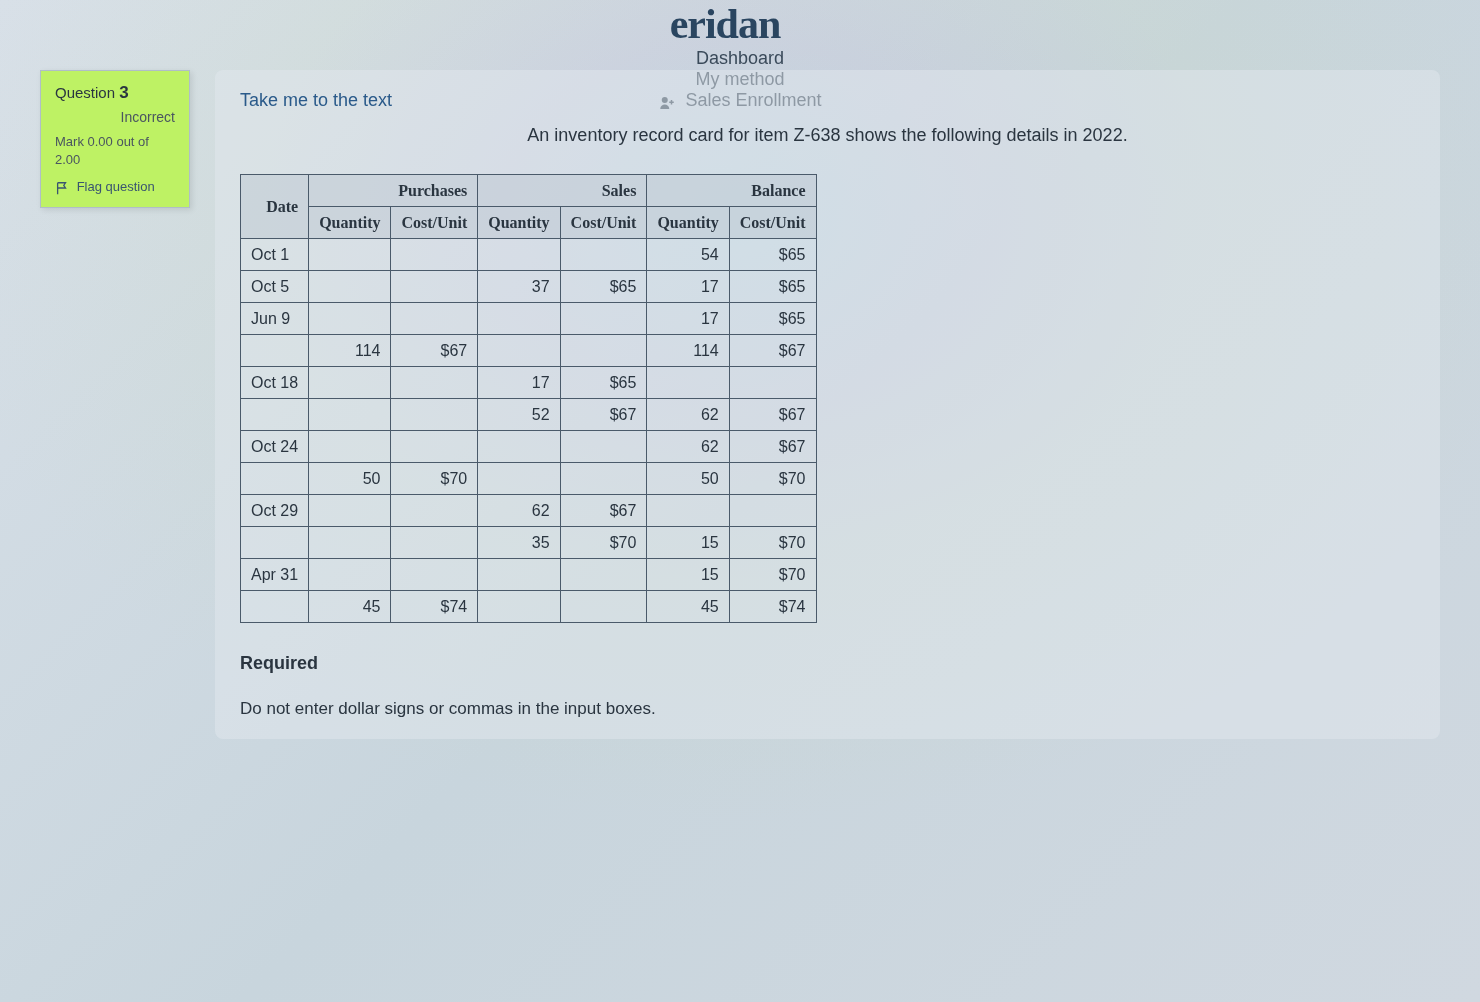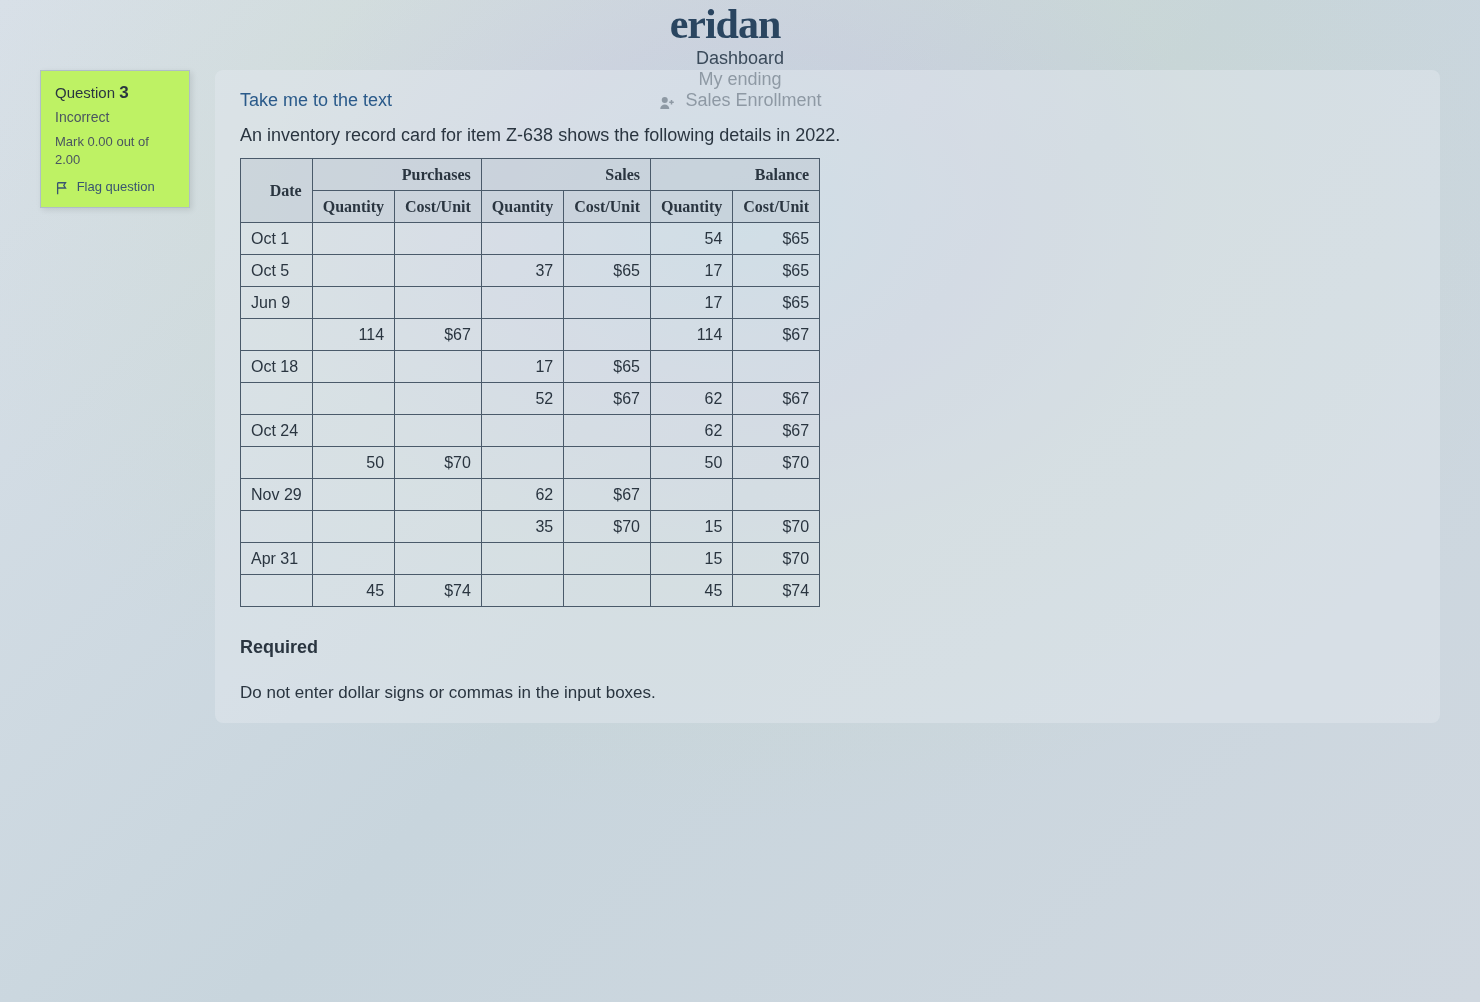--- a/index.html
+++ b/index.html
@@ -65,21 +65,21 @@
     }
     .question-box {
       background: #bef264;
       border: 1px solid #b0bec8;
       border-radius: 0;
       padding: 12px 14px;
       box-shadow: 2px 2px 6px rgba(0,0,0,0.1);
     }
     .question-num { font-size: 15px; margin-bottom: 6px; }
     .question-num strong { font-size: 17px; }
-    .question-status { font-size: 14px; color: #4a5560; margin-bottom: 8px; }
+    .question-status { font-size: 14px; color: #4a5560; margin-bottom: 8px; text-align: right; }
     .question-mark { font-size: 13px; color: #4a5560; margin-bottom: 10px; line-height: 1.4; }
     .flag-link { font-size: 13px; color: #3a5570; cursor: pointer; }
     .flag-icon {
       display: inline-block;
       width: 14px;
       height: 14px;
       margin-right: 4px;
       vertical-align: middle;
     }
     .main-content {
@@ -92,21 +92,22 @@
       color: #2a5a8a;
       font-size: 18px;
       cursor: pointer;
       text-decoration: none;
       display: inline-block;
       margin-bottom: 14px;
     }
     .intro-text {
       font-size: 18px;
       color: #2a3540;
-      margin-bottom: 12px;
+      margin-bottom: 28px;
+      text-align: center;
     }
     .inventory-table {
       border-collapse: collapse;
       margin-bottom: 30px;
     }
     .inventory-table th,
     .inventory-table td {
       border: 1px solid #4a5a6a;
       padding: 6px 10px;
       font-size: 16px;
@@ -134,21 +135,21 @@
     .instruction-text {
       font-size: 17px;
     }
   </style>
 </head>
 <body>
 
 <div class="header">
   <div class="logo">eridan</div>
   <div class="nav-item">Dashboard</div>
-  <div class="nav-item">My ending</div>
+  <div class="nav-item">My method</div>
   <div class="nav-item">
     <span class="enrollment-icon">
       <svg viewBox="0 0 24 24" fill="#3a4a5a">
           <circle cx="9" cy="8" r="4"></circle>
           <path d="M3 20c0-4 3-6 6-6s6 2 6 6"></path>
           <path d="M18 8v6M15 11h6" stroke="#3a4a5a" stroke-width="2"></path>
         </svg>
     </span>
     <span>Sales Enrollment</span>
   </div>
@@ -261,21 +262,21 @@
           <tr>
             <td></td>
             <td class="num-cell">50</td>
             <td class="num-cell">$70</td>
             <td class="num-cell"></td>
             <td class="num-cell"></td>
             <td class="num-cell">50</td>
             <td class="num-cell">$70</td>
           </tr>
           <tr>
-            <td>Nov 29</td>
+            <td>Oct 29</td>
             <td class="num-cell"></td>
             <td class="num-cell"></td>
             <td class="num-cell">62</td>
             <td class="num-cell">$67</td>
             <td class="num-cell"></td>
             <td class="num-cell"></td>
           </tr>
           <tr>
             <td></td>
             <td class="num-cell"></td>

